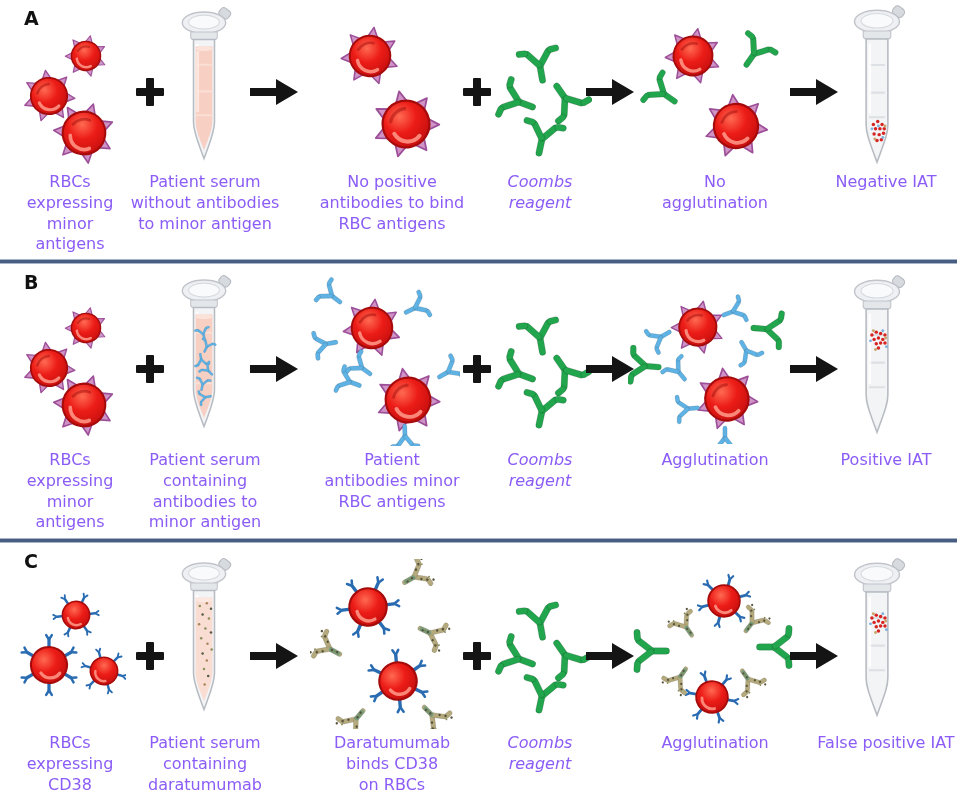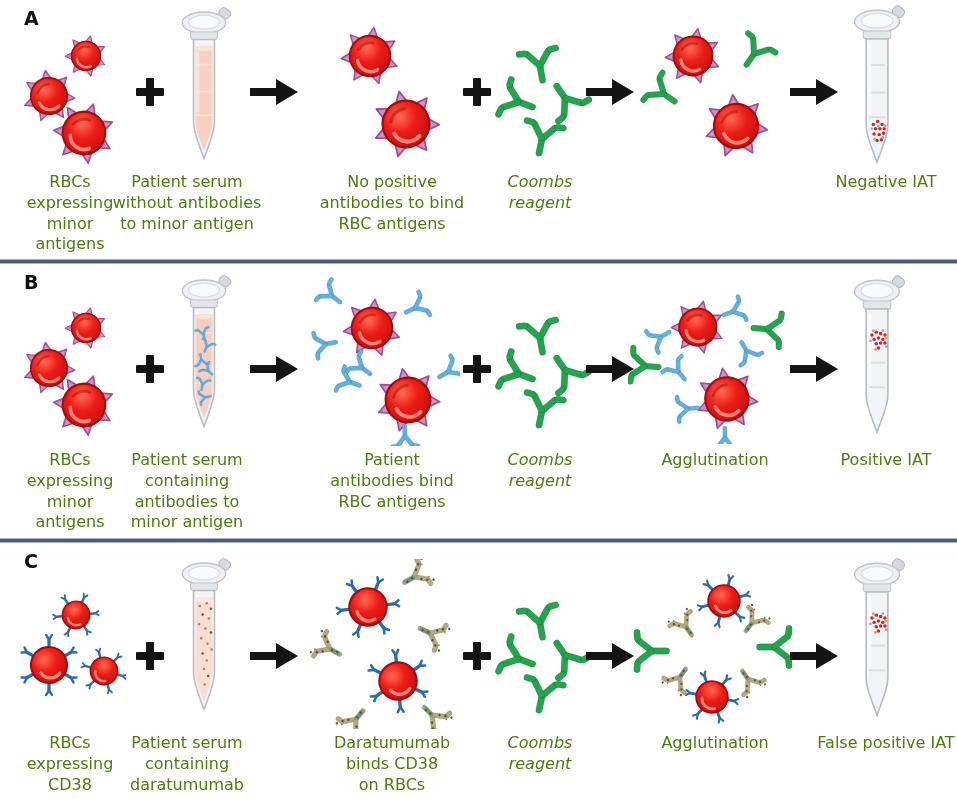--- a/index.html
+++ b/index.html
@@ -6,23 +6,23 @@
   .page{position:relative;width:957px;height:799px;background:#ffffff;overflow:hidden;
         font-family:"DejaVu Sans","Liberation Sans",sans-serif;}
   .panel{position:relative;width:957px;}
   .pA{height:259px;--rowY:79px;--capY:172px;}
   .pB{height:274px;--rowY:92px;--capY:186px;}
   .pC{height:256px;--rowY:100px;--capY:190px;}
   .divider{height:3px;background:#475d82;border-top:1px solid #a6b3c6;border-bottom:1px solid #a6b3c6;}
   .letter{position:absolute;left:24px;top:7px;font-size:19px;font-weight:bold;color:#111;}
   .item{position:absolute;}
   .cap{position:absolute;top:var(--capY);text-align:center;white-space:pre-line;
-       font-size:16px;line-height:1.3;color:#4d7c0f;}
+       font-size:16px;line-height:1.3;color:#8b5cf6;}
   .cap-rbc{left:8px;width:124px;}
-  .cap-serum{left:97px;width:180px;}
+  .cap-serum{left:115px;width:180px;}
   .cap-mix{left:300px;width:184px;}
   .cap-coombs{left:485px;width:110px;font-style:italic;}
   .cap-agg{left:638px;width:154px;}
   .cap-result{left:800px;width:172px;}
   .i-cluster{left:16px;top:26px;}
   .pB .i-cluster{top:34px;}
   .pC .i-cluster{top:44px;}
   .i-plus1{left:135px;top:calc(var(--rowY) - 2px);}
   .i-plus2{left:462px;top:calc(var(--rowY) - 2px);}
   .i-tube{left:176px;top:6px;}
@@ -259,20 +259,22 @@
 minor
 antigens</div>
     <div class="cap cap-serum">Patient serum
 without antibodies
 to minor antigen</div>
     <div class="cap cap-mix">No positive
 antibodies to bind
 RBC antigens</div>
     <div class="cap cap-coombs">Coombs
 reagent</div>
+    <div class="cap cap-agg">No
+agglutination</div>
     <div class="cap cap-result">Negative IAT</div>
   </section>
 
   <div class="divider"></div>
 
   <section class="panel pB">
     <div class="letter">B</div>
 
     <div class="item i-cluster">
       <svg width="110" height="140" viewBox="0 0 110 140">
@@ -406,21 +408,21 @@
 
     <div class="cap cap-rbc">RBCs
 expressing
 minor
 antigens</div>
     <div class="cap cap-serum">Patient serum
 containing
 antibodies to
 minor antigen</div>
     <div class="cap cap-mix">Patient
-antibodies bind
+antibodies minor
 RBC antigens</div>
     <div class="cap cap-coombs">Coombs
 reagent</div>
     <div class="cap cap-agg">Agglutination</div>
     <div class="cap cap-result">Positive IAT</div>
   </section>
 
   <div class="divider"></div>
 
   <section class="panel pC">

